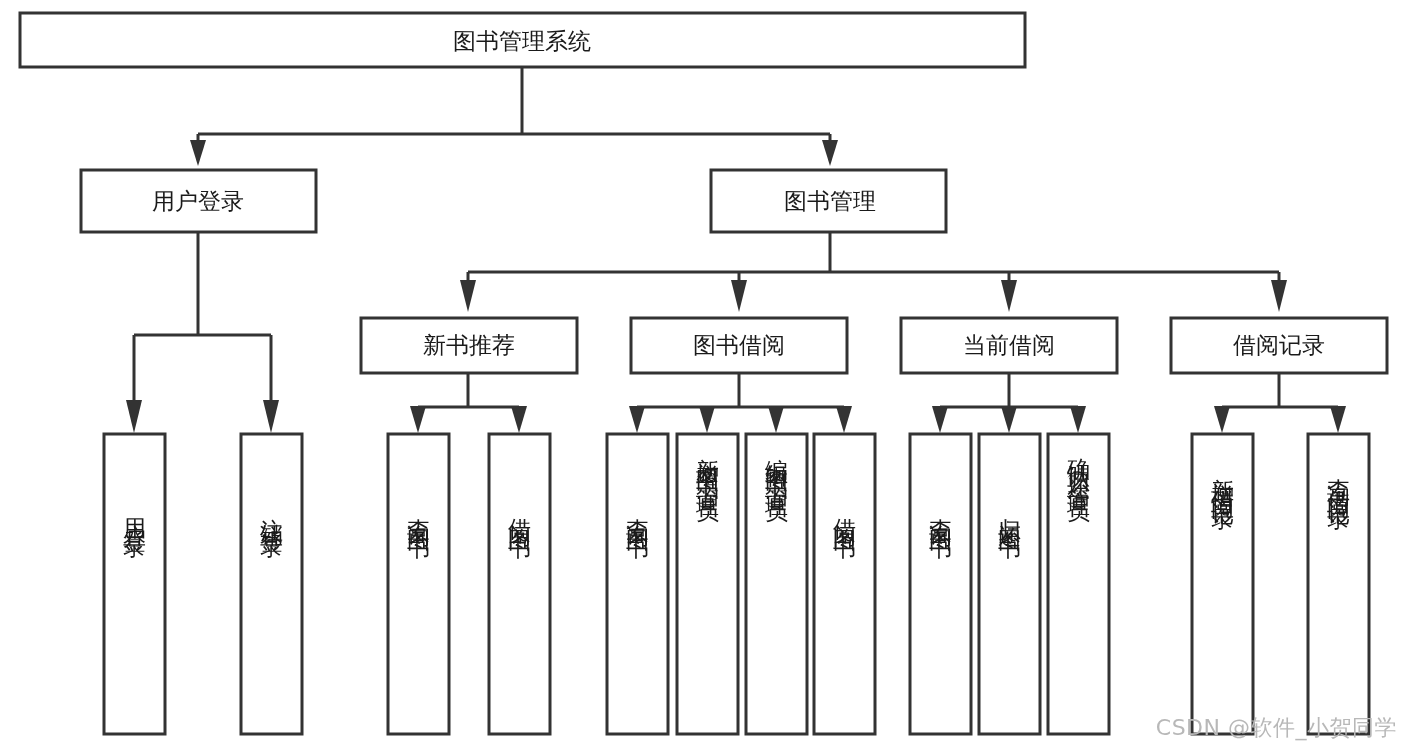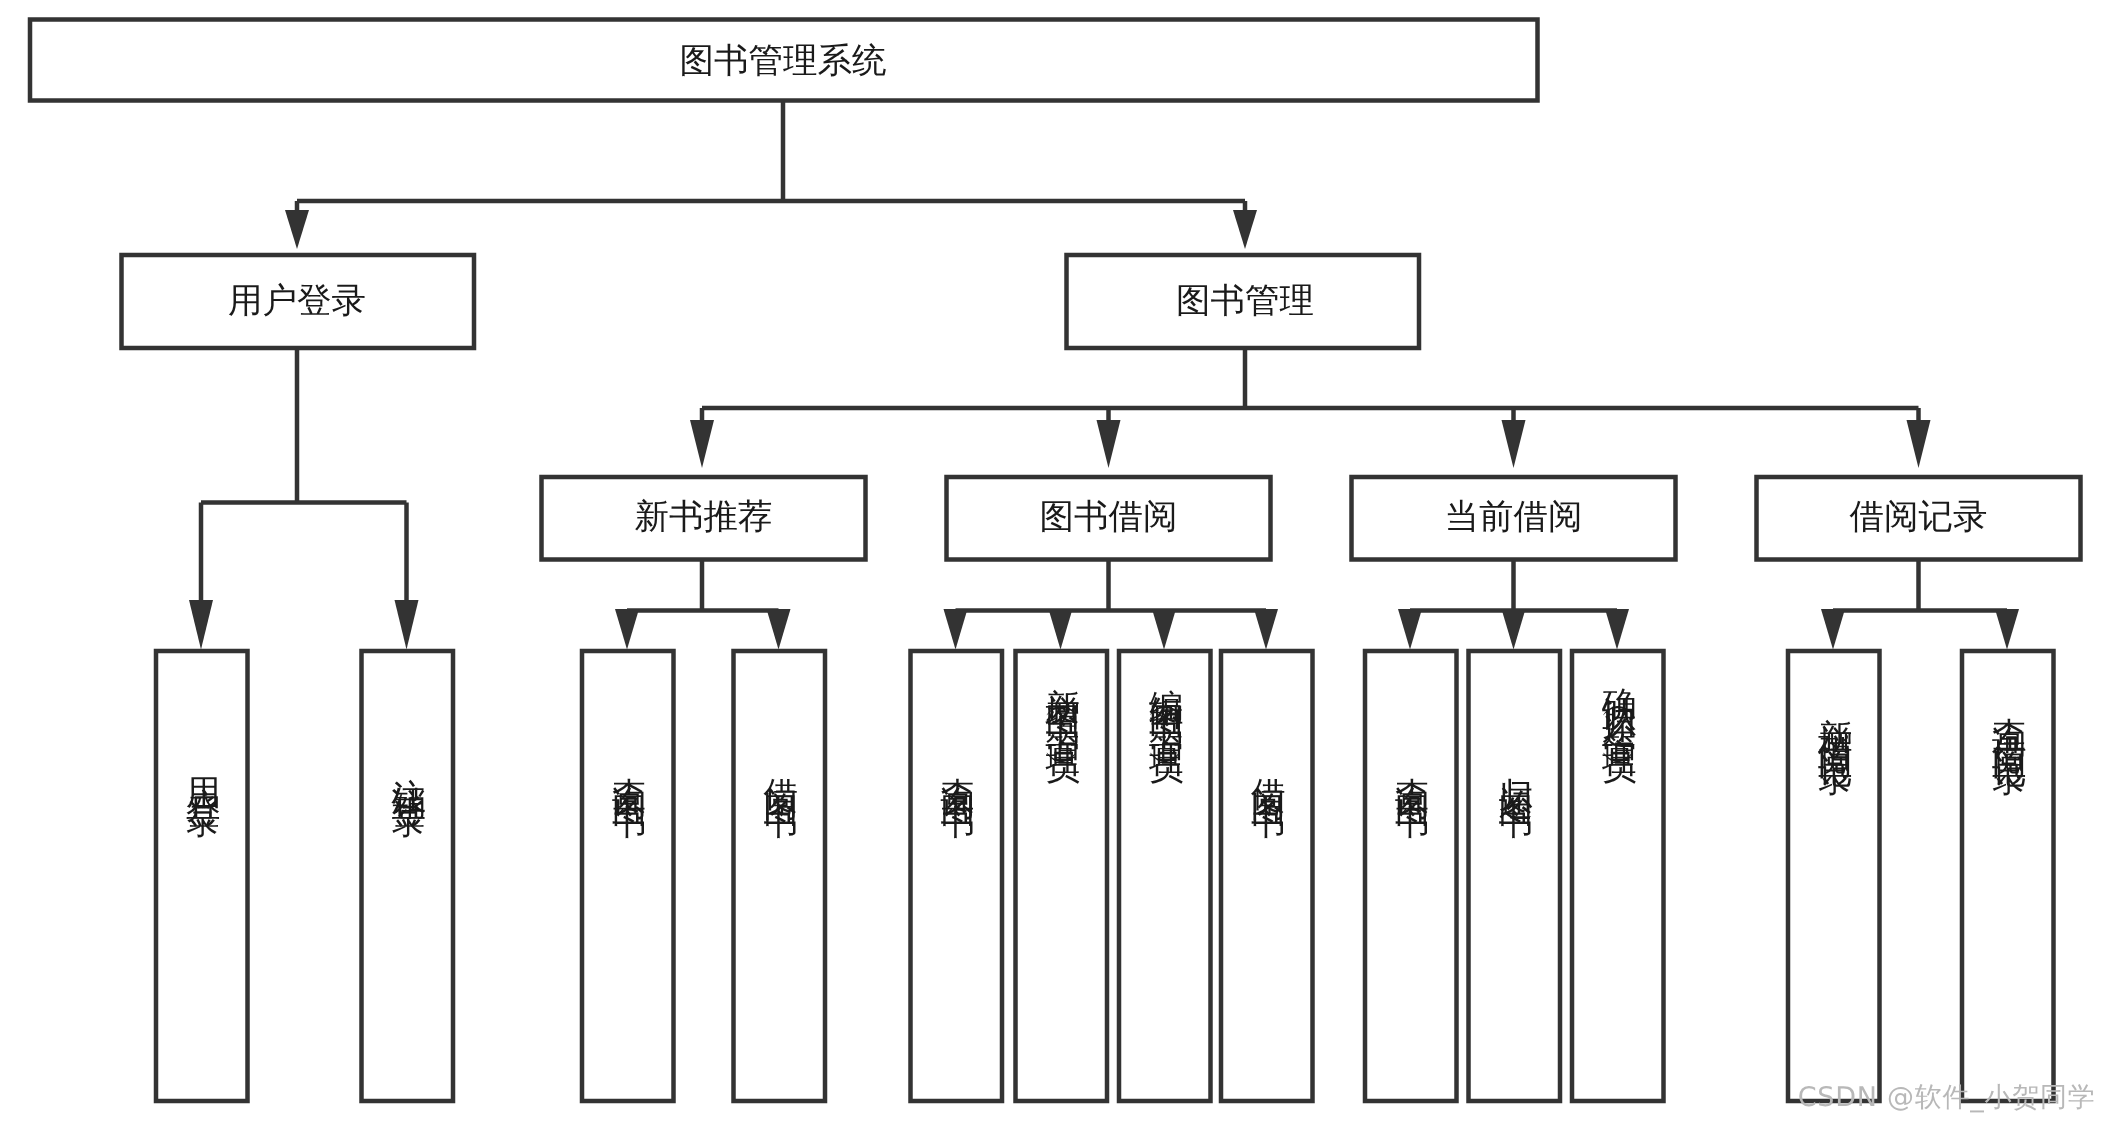--- a/index.html
+++ b/index.html
@@ -65,21 +65,21 @@
     line-height: 1.0;
     color: #1a1a1a;
     letter-spacing: 6px;
     white-space: nowrap;
   }
   .watermark {
     position: absolute;
     right: 8px;
     bottom: 4px;
     font-family: "DejaVu Sans", "Liberation Sans", sans-serif;
-    font-size: 18px;
+    font-size: 22px;
     color: #b8b8b8;
     white-space: nowrap;
     letter-spacing: 0.5px;
   }
 </style>
 </head>
 <body>
 
 <div id="diagram-root">
 

